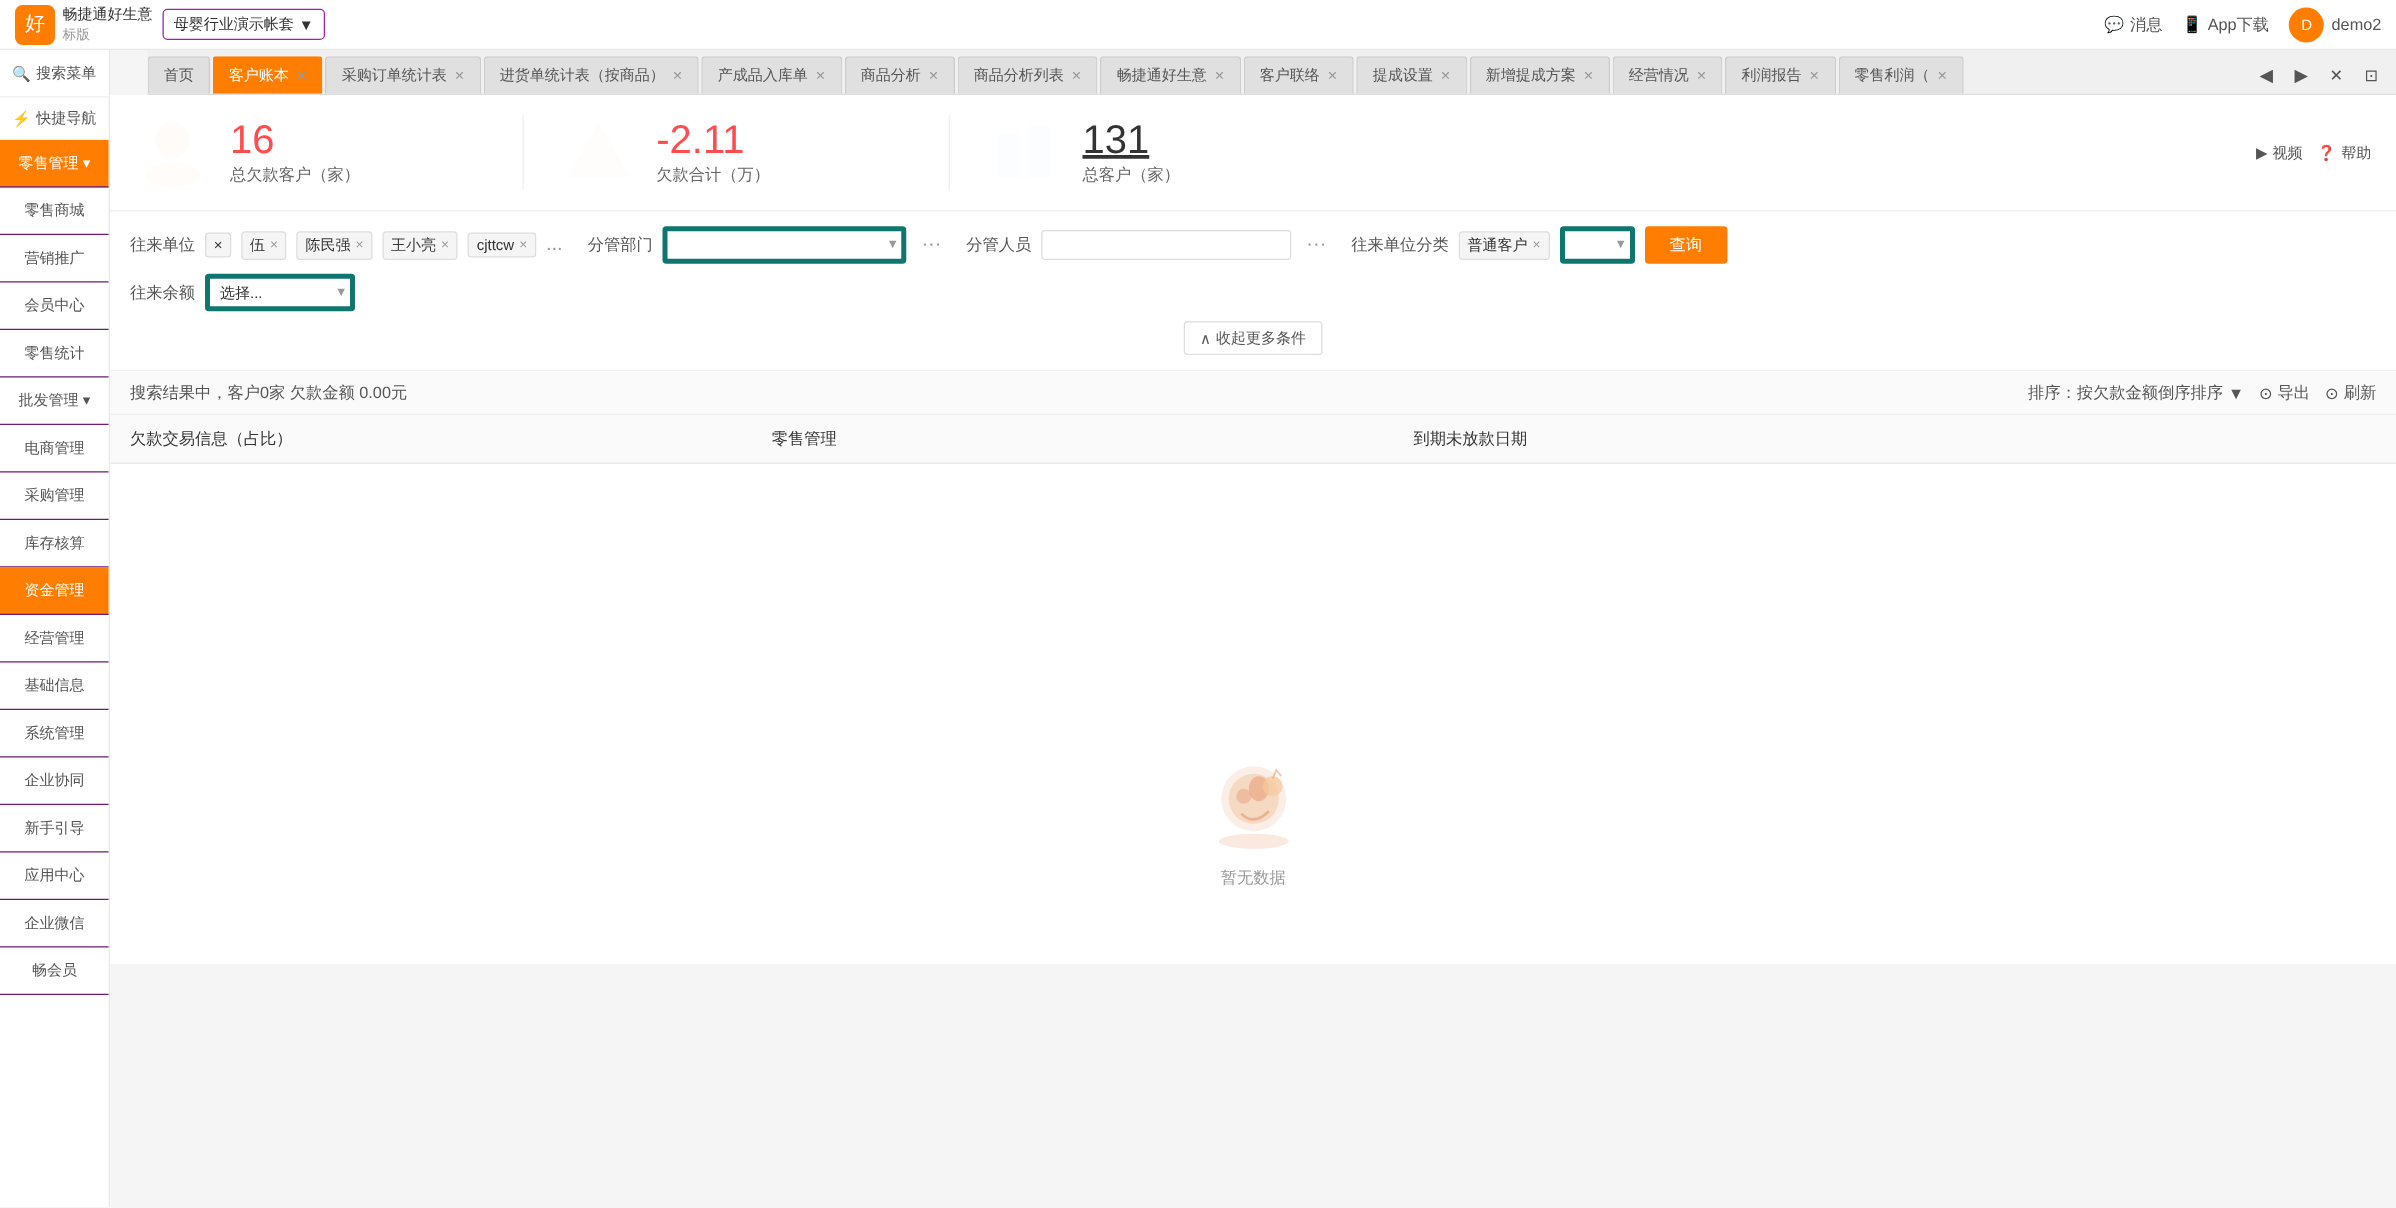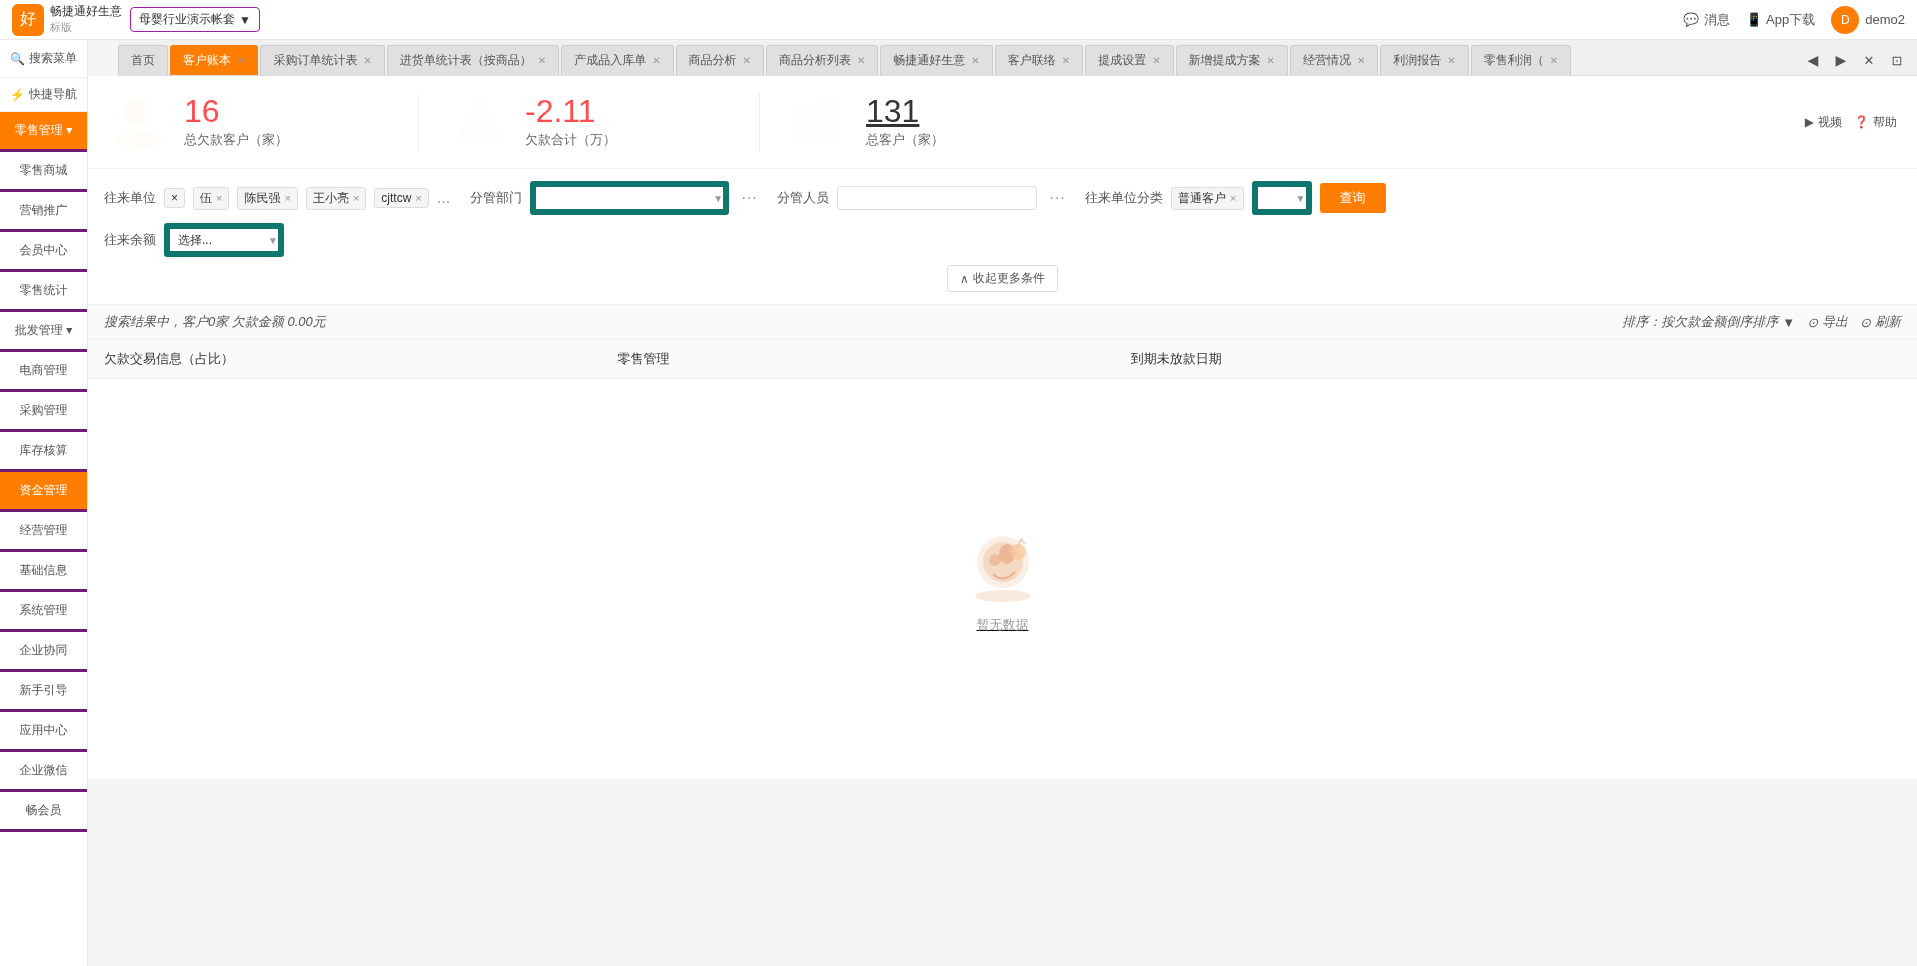--- a/index.html
+++ b/index.html
@@ -61,21 +61,21 @@
       color: #555;
       cursor: pointer;
       border-bottom: 1px solid #f0f0f0;
     }
     .sidebar-item {
       padding: 10px 6px;
       text-align: center;
       font-size: 12px;
       color: #555;
       cursor: pointer;
-      border-bottom: 3px solid #701a75;
+      border-bottom: 1px solid #701a75;
     }
     .sidebar-item.active { background: #ff7d00; color: white; }
 
     
     .content-area { flex: 1; display: flex; flex-direction: column; overflow: hidden; }
 
     
     .tab-bar {
       height: 36px;
       background: #f0f0f0;
@@ -154,21 +154,21 @@
       background: #f5f5f5;
       border: 1px solid #ddd;
       border-radius: 3px;
       padding: 2px 6px;
       font-size: 12px;
       color: #333;
       gap: 4px;
     }
     .filter-tag .tag-close { color: #999; cursor: pointer; font-size: 11px; }
     .filter-select {
-      border: 6px solid #0f766e;
+      border: 4px solid #0f766e;
       border-radius: 3px;
       padding: 4px 24px 4px 8px;
       font-size: 12px;
       color: #333;
       background: #fff;
       cursor: pointer;
       min-width: 120px;
       appearance: none;
       position: relative;
     }
@@ -210,39 +210,38 @@
     
     .results-bar {
       padding: 8px 16px;
       background: #fafafa;
       border-bottom: 1px solid #f0f0f0;
       display: flex;
       align-items: center;
       justify-content: space-between;
       font-size: 13px;
       color: #555;
-      font-style: italic;
     }
     .results-bar-right { display: flex; align-items: center; gap: 12px; }
     .results-bar-right span { cursor: pointer; display: flex; align-items: center; gap: 4px; }
     .sort-select { display: flex; align-items: center; gap: 4px; font-size: 13px; color: #555; cursor: pointer; }
 
     
     .data-table { width: 100%; background: #fff; }
     .table-header {
       display: grid;
       grid-template-columns: 2fr 2fr 1.5fr 1.5fr;
       padding: 10px 16px;
       background: #fafafa;
       border-bottom: 1px solid #e8e8e8;
       font-size: 13px;
       color: #333;
       font-weight: 500;
     }
-    .table-body { min-height: 400px; display: flex; flex-direction: column; align-items: center; justify-content: center; text-decoration: underline; }
+    .table-body { min-height: 400px; display: flex; flex-direction: column; align-items: center; justify-content: flex-end; }
     .empty-state { display: flex; flex-direction: column; align-items: center; gap: 12px; padding: 60px 0; }
     .empty-icon {
       width: 80px;
       height: 80px;
       position: relative;
     }
     .empty-text { color: #999; font-size: 13px; }
 
     
     ::-webkit-scrollbar { width: 6px; height: 6px; }

